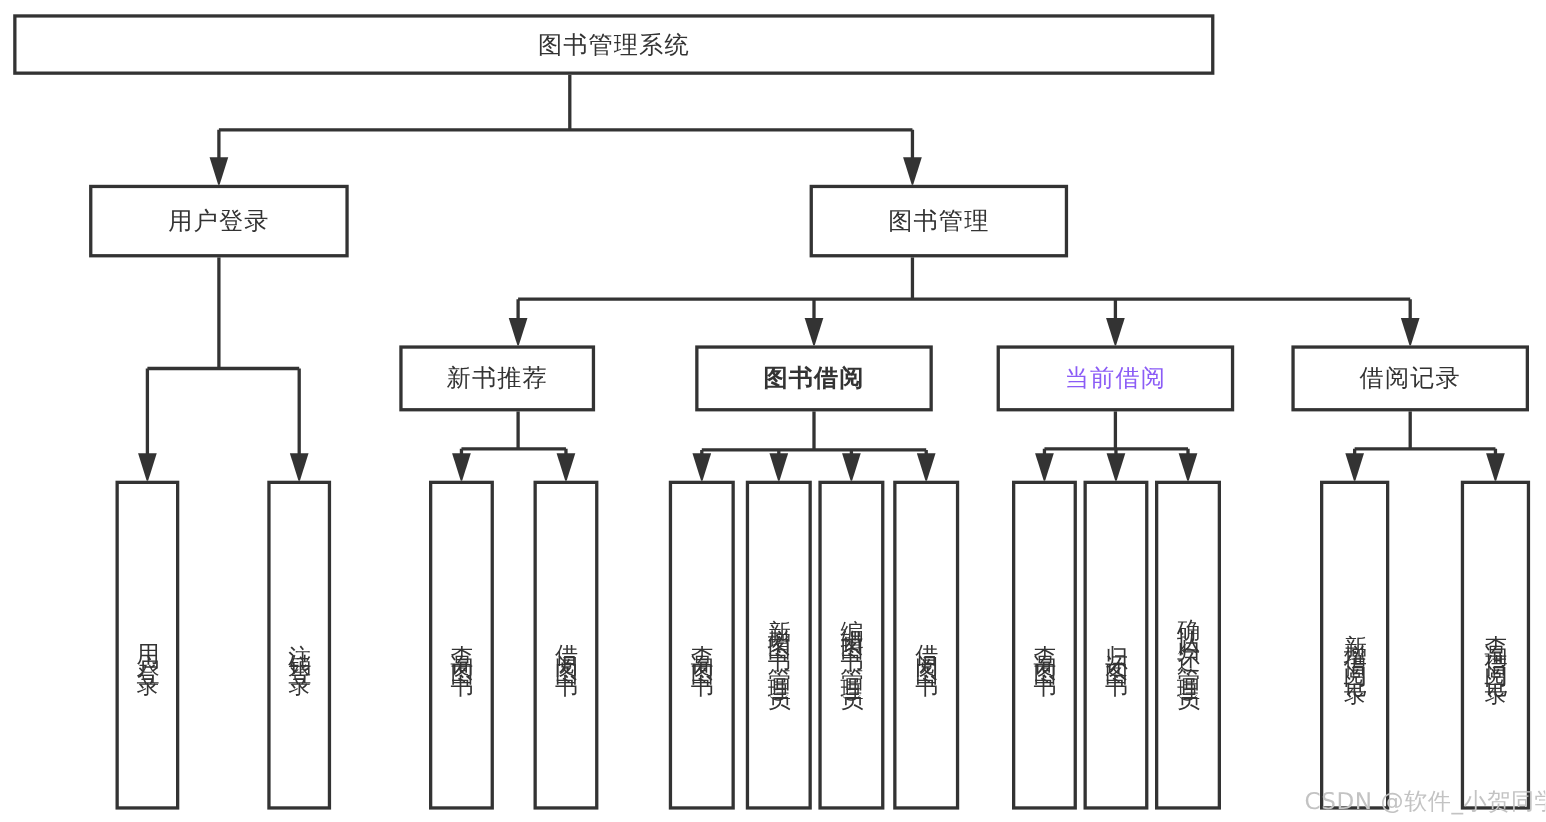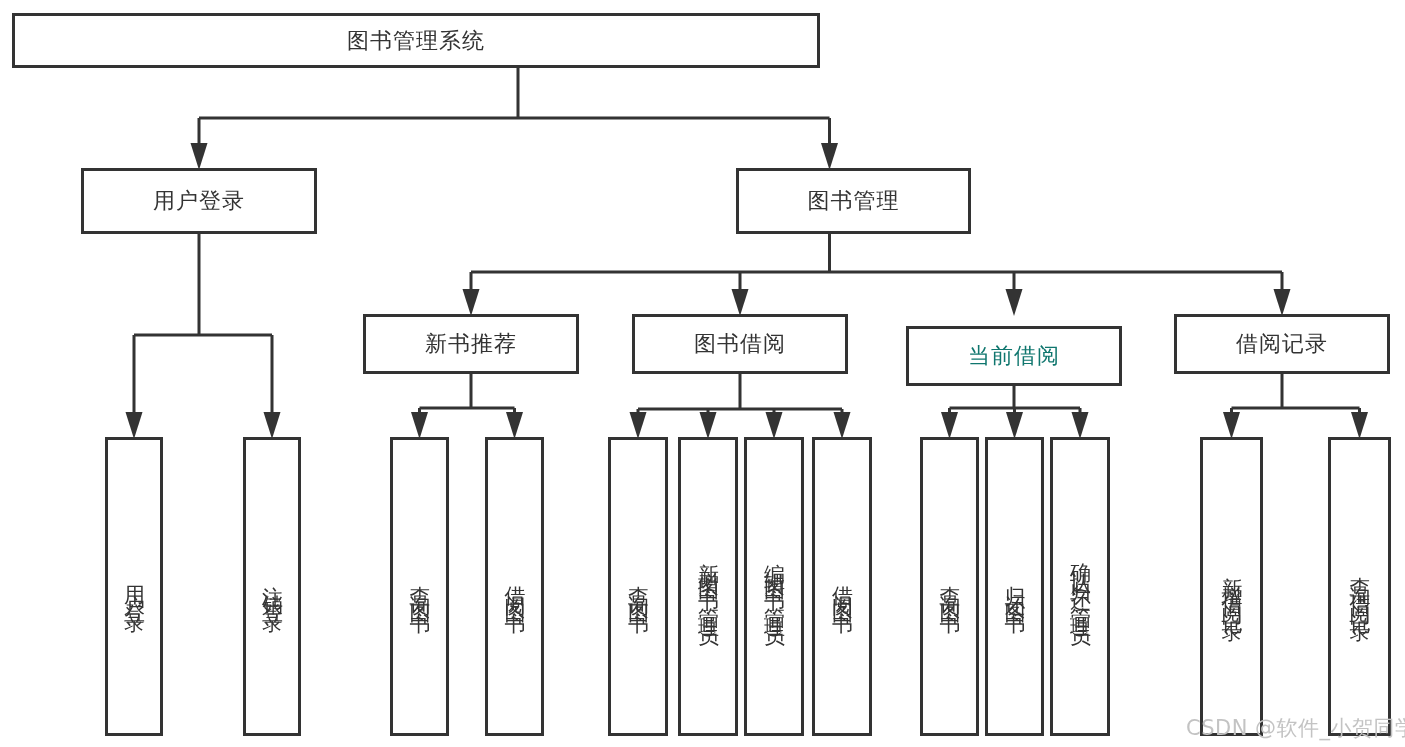--- a/index.html
+++ b/index.html
@@ -64,33 +64,33 @@
       <polygon fill="#333333" points="774,439 765.5,412 782.5,412"></polygon>
       <polygon fill="#333333" points="842,439 833.5,412 850.5,412"></polygon>
       <polygon fill="#333333" points="949.5,439 941,412 958,412"></polygon>
       <polygon fill="#333333" points="1014.5,439 1006,412 1023,412"></polygon>
       <polygon fill="#333333" points="1080,439 1071.5,412 1088.5,412"></polygon>
       <polygon fill="#333333" points="1231.5,439 1223,412 1240,412"></polygon>
       <polygon fill="#333333" points="1359.5,439 1351,412 1368,412"></polygon>
     </svg>
 
   <div class="watermark" style="left: 1186px; top: 714px; color: rgb(195, 195, 195);">CSDN @软件_小贺同学</div>
-<div class="node h" style="left: 12px; top: 13px; width: 808px; height: 55px; border-color: rgb(51, 51, 51); background: rgb(255, 255, 255); color: rgb(51, 51, 51);">图书管理系统</div>
+<div class="node h" style="left: 12px; top: 13px; width: 1092px; height: 55px; border-color: rgb(51, 51, 51); background: rgb(255, 255, 255); color: rgb(51, 51, 51);">图书管理系统</div>
     <div class="node h" style="left: 81px; top: 168px; width: 236px; height: 66px; border-color: rgb(51, 51, 51); background: rgb(255, 255, 255); color: rgb(51, 51, 51);">用户登录</div>
     <div class="node v" style="left: 105px; top: 437px; width: 58px; height: 299px; border-color: rgb(51, 51, 51); background: rgb(255, 255, 255); color: rgb(51, 51, 51);">用户登录</div>
     <div class="node v" style="left: 243px; top: 437px; width: 58px; height: 299px; border-color: rgb(51, 51, 51); background: rgb(255, 255, 255); color: rgb(51, 51, 51);">注销登录</div>
     <div class="node h" style="left: 712px; top: 168px; width: 235px; height: 66px; border-color: rgb(51, 51, 51); background: rgb(255, 255, 255); color: rgb(51, 51, 51); margin-left: 24px;">图书管理</div>
-    <div class="node h" style="left: 363px; top: 314px; width: 216px; height: 60px; border-color: rgb(51, 51, 51); background: rgb(255, 255, 255); color: rgb(51, 51, 51);">新书推荐</div>
+    <div class="node h" style="left: 363px; top: 314px; width: 178px; height: 60px; border-color: rgb(51, 51, 51); background: rgb(255, 255, 255); color: rgb(51, 51, 51);">新书推荐</div>
     <div class="node v" style="left: 390px; top: 437px; width: 59px; height: 299px; border-color: rgb(51, 51, 51); background: rgb(255, 255, 255); color: rgb(51, 51, 51);">查询图书</div>
     <div class="node v" style="left: 485px; top: 437px; width: 59px; height: 299px; border-color: rgb(51, 51, 51); background: rgb(255, 255, 255); color: rgb(51, 51, 51);">借阅图书</div>
-    <div class="node h" style="left: 632px; top: 314px; width: 216px; height: 60px; border-color: rgb(51, 51, 51); background: rgb(255, 255, 255); color: rgb(51, 51, 51);">图书借阅</div>
+    <div class="node h" style="left: 632px; top: 314px; width: 216px; height: 60px; border-color: rgb(51, 51, 51); background: rgb(255, 255, 255); color: rgb(51, 51, 51); font-weight: bold;">图书借阅</div>
     <div class="node v" style="left: 608px; top: 437px; width: 60px; height: 299px; border-color: rgb(51, 51, 51); background: rgb(255, 255, 255); color: rgb(51, 51, 51);">查询图书</div>
     <div class="node v" style="left: 678px; top: 437px; width: 60px; height: 299px; border-color: rgb(51, 51, 51); background: rgb(255, 255, 255); color: rgb(51, 51, 51);">新增图书（管理员）</div>
     <div class="node v" style="left: 744px; top: 437px; width: 60px; height: 299px; border-color: rgb(51, 51, 51); background: rgb(255, 255, 255); color: rgb(51, 51, 51);">编辑图书（管理员）</div>
     <div class="node v" style="left: 812px; top: 437px; width: 60px; height: 299px; border-color: rgb(51, 51, 51); background: rgb(255, 255, 255); color: rgb(51, 51, 51);">借阅图书</div>
-    <div class="node h" style="left: 906px; top: 314px; width: 216px; height: 60px; border-color: rgb(51, 51, 51); background: rgb(255, 255, 255); color: #0f766e; margin-top: 12px;">当前借阅</div>
+    <div class="node h" style="left: 906px; top: 314px; width: 216px; height: 60px; border-color: rgb(51, 51, 51); background: rgb(255, 255, 255); color: #8b5cf6;">当前借阅</div>
     <div class="node v" style="left: 920px; top: 437px; width: 59px; height: 299px; border-color: rgb(51, 51, 51); background: rgb(255, 255, 255); color: rgb(51, 51, 51);">查询图书</div>
     <div class="node v" style="left: 985px; top: 437px; width: 59px; height: 299px; border-color: rgb(51, 51, 51); background: rgb(255, 255, 255); color: rgb(51, 51, 51);">归还图书</div>
     <div class="node v" style="left: 1050px; top: 437px; width: 60px; height: 299px; border-color: rgb(51, 51, 51); background: rgb(255, 255, 255); color: rgb(51, 51, 51);">确认归还（管理员）</div>
     <div class="node h" style="left: 1174px; top: 314px; width: 216px; height: 60px; border-color: rgb(51, 51, 51); background: rgb(255, 255, 255); color: rgb(51, 51, 51);">借阅记录</div>
     <div class="node v" style="left: 1200px; top: 437px; width: 63px; height: 299px; border-color: rgb(51, 51, 51); background: rgb(255, 255, 255); color: rgb(51, 51, 51);">新增借阅记录</div>
     <div class="node v" style="left: 1328px; top: 437px; width: 63px; height: 299px; border-color: rgb(51, 51, 51); background: rgb(255, 255, 255); color: rgb(51, 51, 51);">查询借阅记录</div>
   </div>
 
 </body></html>

